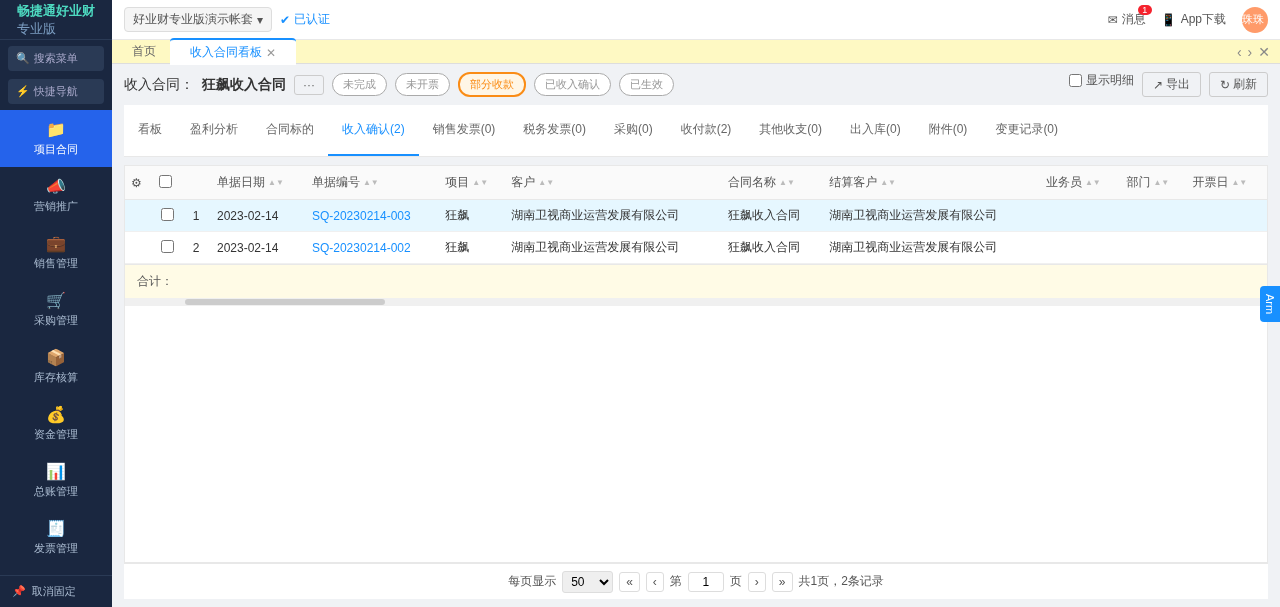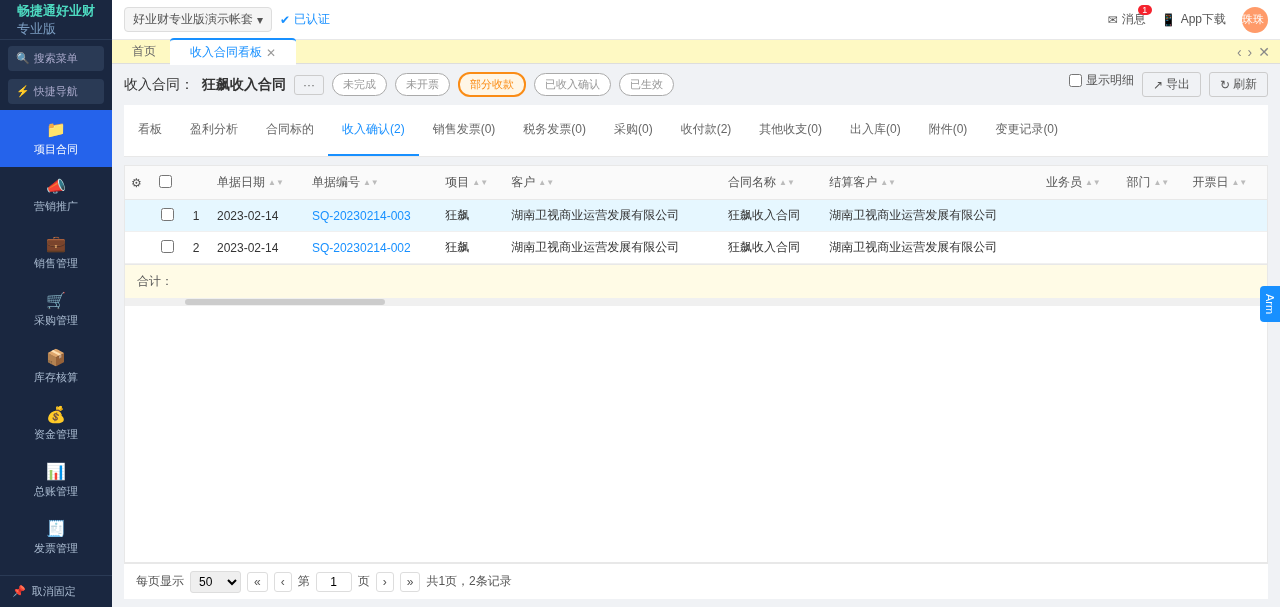--- a/index.html
+++ b/index.html
@@ -74,21 +74,21 @@
     .link-text { color: #1890ff; cursor: pointer; text-decoration: none; }
 
     
     .summary-row { background: #fffbe6; padding: 8px 12px; border-top: 1px solid #e8e8e8; font-size: 12px; color: #555; display: flex; align-items: center; gap: 8px; }
 
     
     .scroll-area { height: 8px; background: #f0f0f0; display: flex; align-items: center; overflow: hidden; }
     .scroll-thumb { height: 6px; width: 200px; background: #ccc; border-radius: 3px; margin-left: 60px; }
 
     
-    .pagination { height: 36px; display: flex; align-items: center; justify-content: flex-start; padding: 0 12px; background: #fff; border-top: 1px solid #e8e8e8; gap: 6px; flex-shrink: 0; font-size: 12px; color: #555; }
+    .pagination { height: 36px; display: flex; align-items: center; justify-content: center; padding: 0 12px; background: #fff; border-top: 1px solid #e8e8e8; gap: 6px; flex-shrink: 0; font-size: 12px; color: #555; }
     .page-size-select { border: 1px solid #ddd; padding: 2px 4px; border-radius: 3px; font-size: 12px; }
     .page-btn { padding: 2px 6px; border: 1px solid #ddd; background: #fff; cursor: pointer; border-radius: 3px; color: #555; font-size: 12px; }
     .page-btn:disabled { color: #bbb; cursor: not-allowed; }
     .page-input { width: 36px; border: 1px solid #ddd; padding: 2px 4px; text-align: center; border-radius: 3px; font-size: 12px; }
 
     
     .right-sticky { position: fixed; right: 0; top: 50%; transform: translateY(-50%); background: #1890ff; color: #fff; padding: 8px 4px; border-radius: 4px 0 0 4px; font-size: 11px; writing-mode: vertical-rl; cursor: pointer; }
 
     .nav-arrows { display: flex; align-items: center; gap: 2px; }
     .nav-arrow { background: none; border: none; cursor: pointer; color: #888; font-size: 14px; padding: 2px; }

